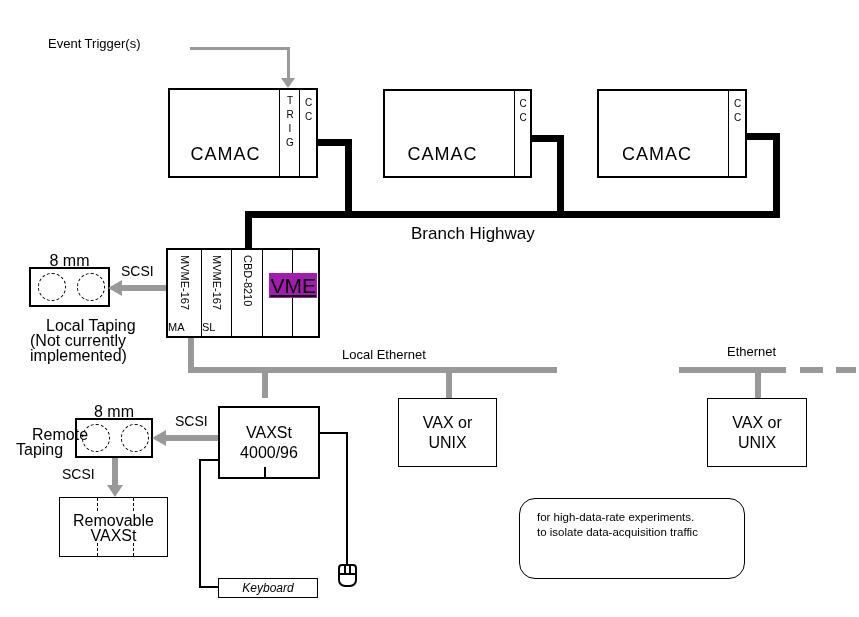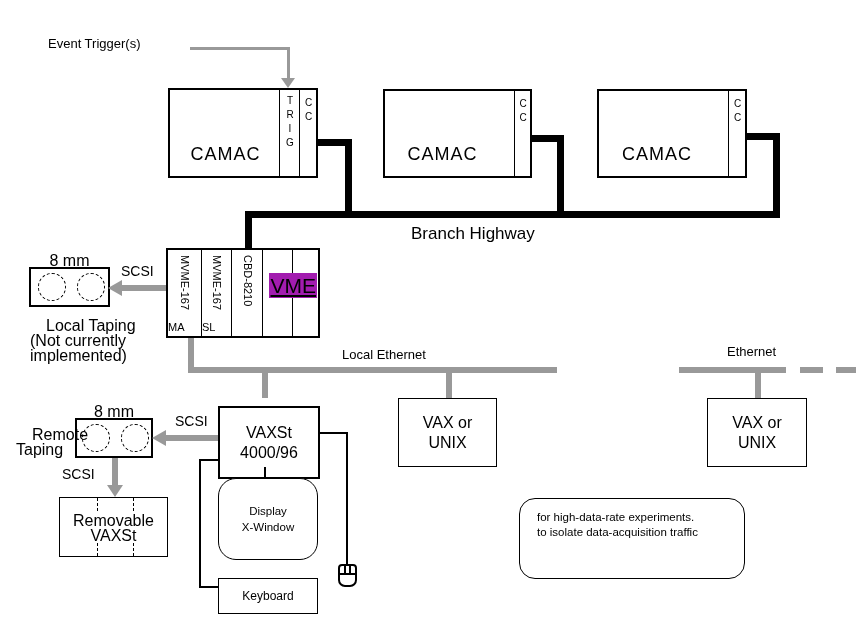--- a/index.html
+++ b/index.html
@@ -156,26 +156,22 @@
     </div>
   </div>
 
   <div class="wire" style="left:264px;top:467px;width:2px;height:11px;"></div>
   <div class="wire" style="left:199px;top:459px;width:19px;height:2px;"></div>
   <div class="wire" style="left:199px;top:459px;width:2px;height:129px;"></div>
   <div class="wire" style="left:199px;top:586px;width:19px;height:2px;"></div>
   <div class="wire" style="left:320px;top:432px;width:28px;height:2px;"></div>
   <div class="wire" style="left:346px;top:432px;width:2px;height:133px;"></div>
 
-  <div class="box thin center" style="left:218px;top:478px;width:100px;height:82px;border-radius:18px;font-size:11.5px;line-height:16px;">
-    <span>Display</span>
-    <span>X-Window</span>
-  </div>
 
-  <div class="box thin center f12" style="left:218px;top:578px;width:100px;height:36px;">
+  <div class="box thin center f12" style="left:218px;top:578px;width:100px;height:20px;font-style:italic;">
     <span>Keyboard</span>
   </div>
 
   <div class="mouse" style="left:338px;top:564px;">
     <div class="mouse-btns">
         <i></i>
         <i></i>
         <i></i>
       </div>
   </div>

